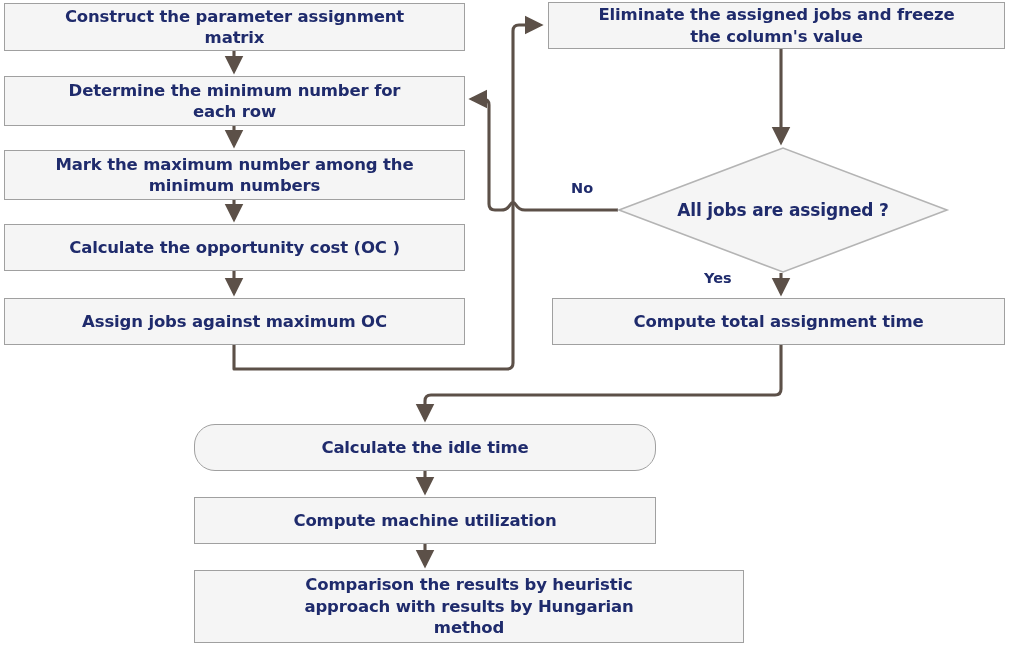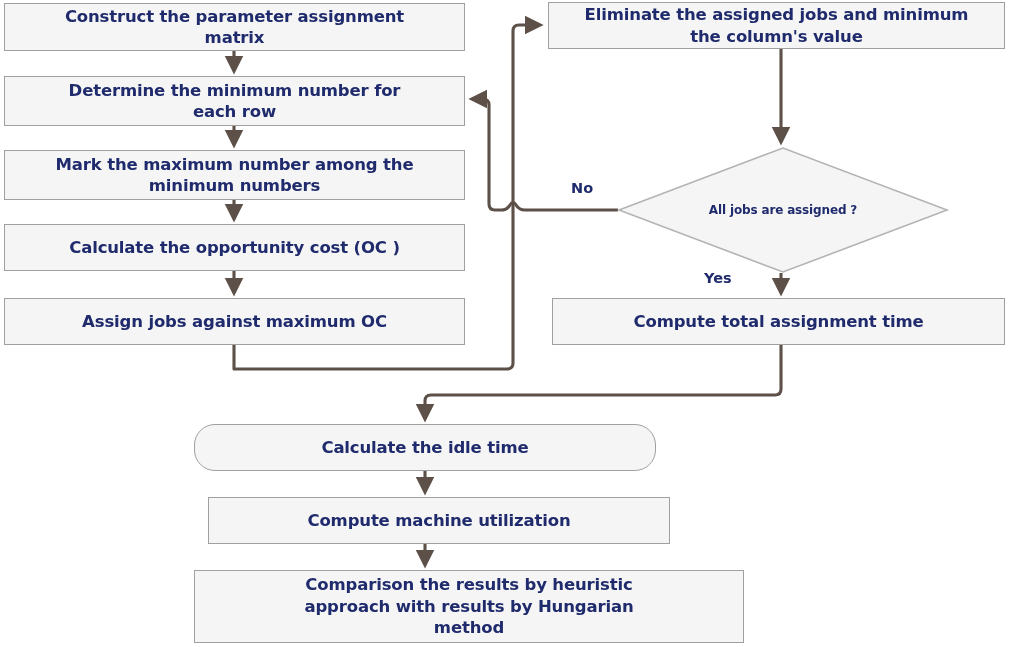--- a/index.html
+++ b/index.html
@@ -49,21 +49,21 @@
     position: absolute;
     left: 0;
     top: 0;
     width: 100%;
     height: 100%;
     display: flex;
     align-items: center;
     justify-content: center;
     color: #1f2b6c;
     font-weight: bold;
-    font-size: 12px;
+    font-size: 17px;
     text-align: center;
     letter-spacing: -0.15px;
   }
   .edge-label {
     position: absolute;
     color: #1f2b6c;
     font-weight: bold;
     font-size: 14.5px;
     white-space: nowrap;
   }
@@ -132,40 +132,40 @@
 
   <div class="node" style="left:4px; top:224px; width:461px; height:47px;">
     <span class="lbl">Calculate the opportunity cost (OC )</span>
   </div>
 
   <div class="node" style="left:4px; top:298px; width:461px; height:47px;">
     <span class="lbl">Assign jobs against maximum OC</span>
   </div>
 
   <div class="node" style="left:548px; top:2px; width:457px; height:47px;">
-    <span class="lbl">Eliminate the assigned jobs and minimum
+    <span class="lbl">Eliminate the assigned jobs and freeze
 the column's value</span>
   </div>
 
   <div class="diamond-wrap" style="left:618px; top:147px; width:330px; height:126px;">
     <svg width="330" height="126" viewBox="0 0 330 126" xmlns="http://www.w3.org/2000/svg">
       <polygon points="1,63 165,1 329,63 165,125" fill="#f5f5f5" stroke="#b4b4b4" stroke-width="1.6"></polygon>
     </svg>
     <div class="diamond-text">All jobs are assigned ?</div>
   </div>
 
   <div class="node" style="left:552px; top:298px; width:453px; height:47px;">
     <span class="lbl">Compute total assignment time</span>
   </div>
 
   <div class="node" style="left:194px; top:424px; width:462px; height:47px;border-radius:21px;">
     <span class="lbl">Calculate the idle time</span>
   </div>
 
-  <div class="node" style="left:194px; top:497px; width:462px; height:47px;margin-left:14px;">
+  <div class="node" style="left:194px; top:497px; width:462px; height:47px;">
     <span class="lbl">Compute machine utilization</span>
   </div>
 
   <div class="node" style="left:194px; top:570px; width:550px; height:73px;">
     <span class="lbl">Comparison the results by heuristic
 approach with results by Hungarian
 method</span>
   </div>
 
   <div class="edge-label" style="left:571px; top:180px;">No</div>

